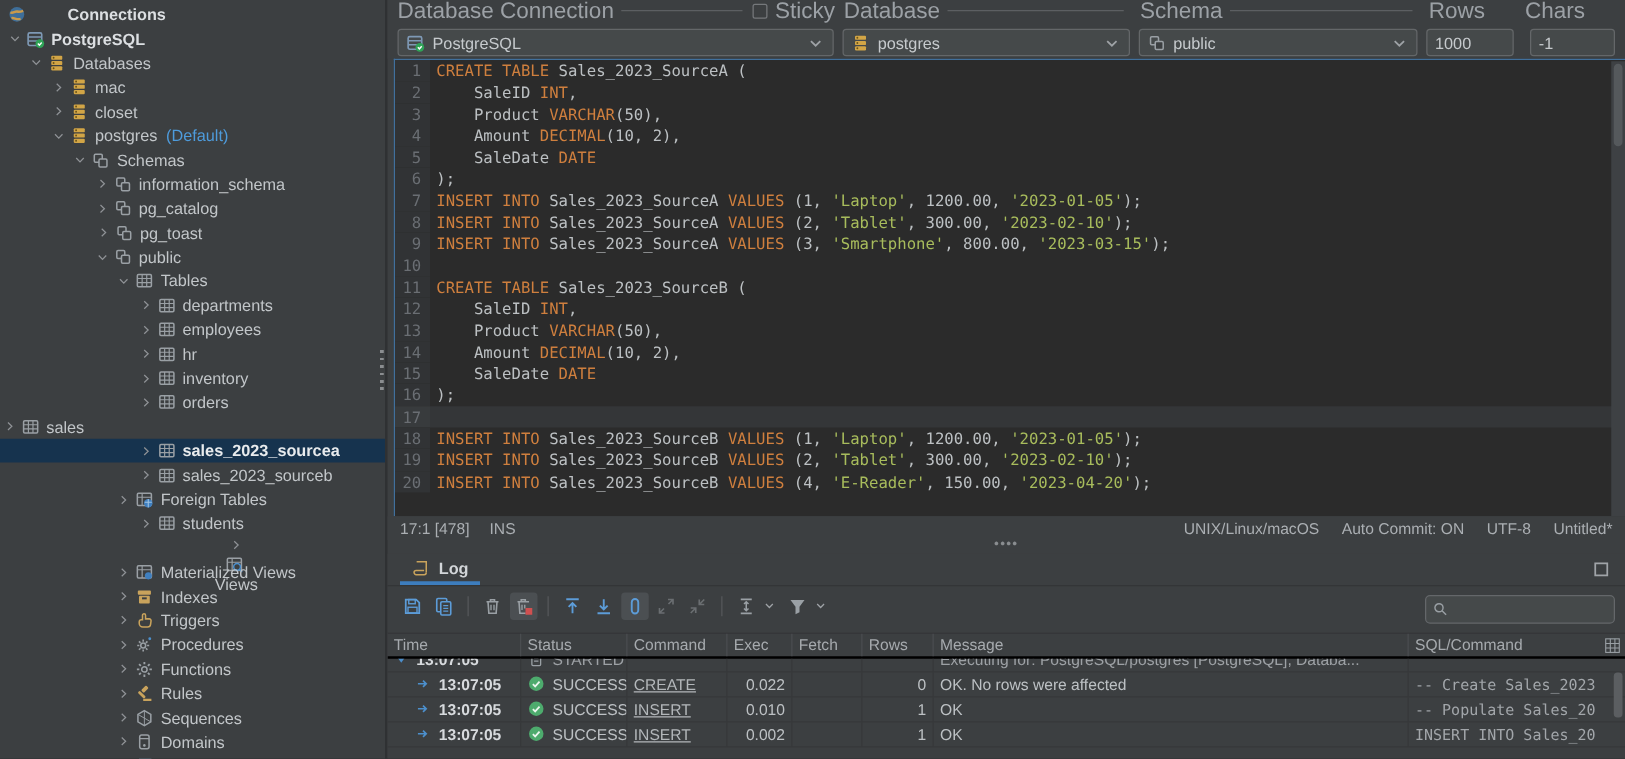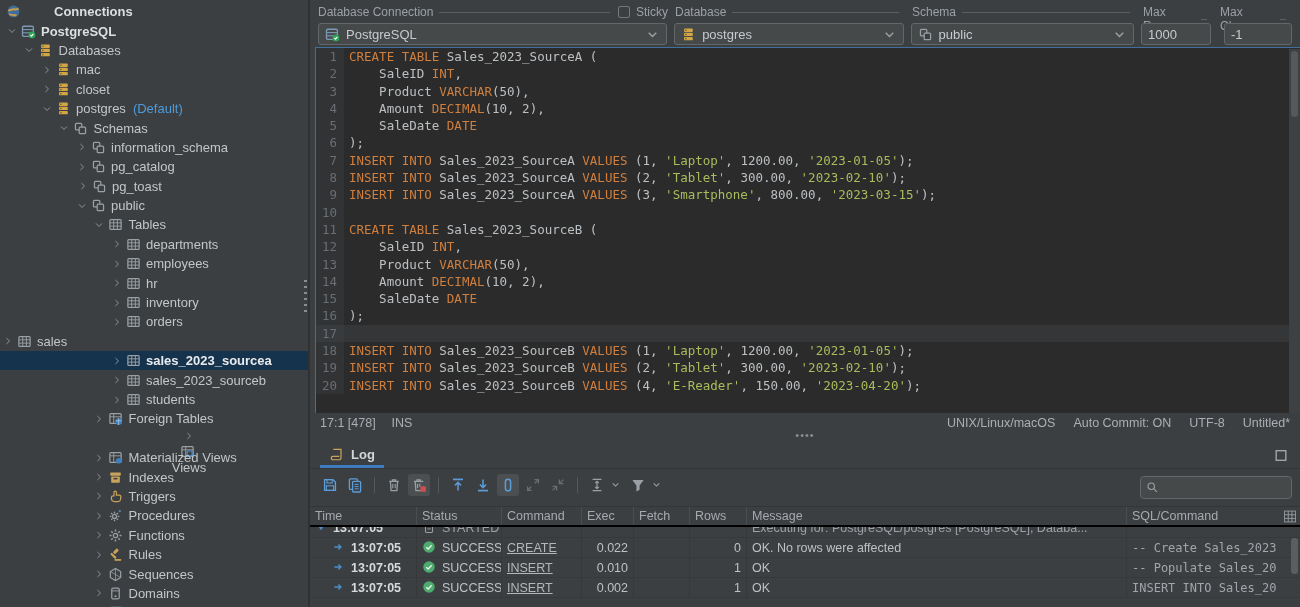--- a/index.html
+++ b/index.html
@@ -19,21 +19,21 @@
   .tsuffix{color:#4E9BDB;margin-left:7px;font-weight:normal;}
   .divider{position:absolute;left:308px;top:0;width:2px;height:607px;background:#2F3133;}
   .grip{position:absolute;left:304px;top:280px;width:3px;height:34px;
         background:repeating-linear-gradient(#8A8D90 0 2px,rgba(0,0,0,0) 2px 6px);}
 
   
   .main{position:absolute;left:310px;top:0;width:990px;height:607px;}
 
   
   .topbar{position:absolute;left:0;top:0;right:0;height:47px;background:#3C3F41;}
-  .gb-row1{display:flex;align-items:flex-start;height:14px;padding:5px 8px 0;font-size:12px;color:#9CA1A6;}
+  .gb-row1{display:flex;align-items:flex-end;height:14px;padding:5px 8px 0;font-size:18px;color:#9CA1A6;}
   .gb-row1 .grp{display:flex;align-items:center;flex:0 0 auto;}
   .rule{flex:1;height:1px;background:#5C5F62;margin:0 6px;min-width:6px;}
   .gap7{width:7px;flex:0 0 7px;}
   .checkbox{width:12px;height:12px;border:1.4px solid #75787B;border-radius:2px;margin:0 6px 0 2px;box-sizing:border-box;}
   .gb-row2{display:flex;align-items:center;padding:4px 8px 0;gap:7px;}
   .combo{height:22px;background:#45494A;border:1px solid #646769;border-radius:3px;display:flex;align-items:center;
          padding:0 6px;font-size:13px;color:#C6CACD;box-sizing:border-box;}
   .combo .cicon{width:15px;height:15px;margin-right:6px;display:flex;}
   .combo .cicon svg{width:15px;height:15px;}
   .combo .dchev{margin-left:auto;display:flex;}
@@ -402,49 +402,49 @@
             </svg>
           </span>
           <span class="ticon">
             <svg viewBox="0 0 16 16" width="15" height="15">
               <rect x="2" y="2.8" width="12" height="10.4" rx="1" fill="none" stroke="#9AA0A5" stroke-width="1.3"></rect>
               <path d="M2 6.2h12M2 9.7h12M6.1 2.8v10.4M10 2.8v10.4" stroke="#9AA0A5" stroke-width="1"></path>
             </svg>
           </span>
           <span>sales_2023_sourceb</span>
         </div>
-        <div class="tree-row" style="padding-left: 109px;">
-          <span class="chev">
-            <svg viewBox="0 0 16 16" width="11" height="11">
-              <path d="M5.4 3.2L10.4 8l-5 4.8" stroke="#8F9296" stroke-width="1.6" fill="none"></path>
-            </svg>
-          </span>
-          <span class="ticon">
-            <svg viewBox="0 0 16 16" width="15" height="15">
-              <rect x="2" y="2.8" width="12" height="10.4" rx="1" fill="none" stroke="#9AA0A5" stroke-width="1.3"></rect>
-              <path d="M2 6.2h12M2 9.7h12M6.1 2.8v10.4M10 2.8v10.4" stroke="#9AA0A5" stroke-width="1"></path>
-            </svg>
-          </span>
-          <span>students</span>
-        </div>
         <div class="tree-row" style="padding-left: 91.5px;">
           <span class="chev">
             <svg viewBox="0 0 16 16" width="11" height="11">
               <path d="M5.4 3.2L10.4 8l-5 4.8" stroke="#8F9296" stroke-width="1.6" fill="none"></path>
             </svg>
           </span>
           <span class="ticon">
             <svg viewBox="0 0 16 16" width="15" height="15">
               <rect x="2" y="2.8" width="12" height="10.4" rx="1" fill="none" stroke="#9AA0A5" stroke-width="1.3"></rect>
               <path d="M2 6.2h12M6.1 2.8v10.4" stroke="#9AA0A5" stroke-width="1"></path>
               <circle cx="11.3" cy="11.3" r="3.6" fill="#3F7FBF"></circle>
               <path d="M8.2 10.4h6.2M11.3 7.7v7.2" stroke="#9FC4E4" stroke-width=".9"></path>
             </svg>
           </span>
           <span>Foreign Tables</span>
+        </div>
+        <div class="tree-row" style="padding-left: 109px;">
+          <span class="chev">
+            <svg viewBox="0 0 16 16" width="11" height="11">
+              <path d="M5.4 3.2L10.4 8l-5 4.8" stroke="#8F9296" stroke-width="1.6" fill="none"></path>
+            </svg>
+          </span>
+          <span class="ticon">
+            <svg viewBox="0 0 16 16" width="15" height="15">
+              <rect x="2" y="2.8" width="12" height="10.4" rx="1" fill="none" stroke="#9AA0A5" stroke-width="1.3"></rect>
+              <path d="M2 6.2h12M2 9.7h12M6.1 2.8v10.4M10 2.8v10.4" stroke="#9AA0A5" stroke-width="1"></path>
+            </svg>
+          </span>
+          <span>students</span>
         </div>
         <div class="tree-row" style="padding-left: 70px; flex-direction: column;">
           <span class="chev">
             <svg viewBox="0 0 16 16" width="11" height="11">
               <path d="M5.4 3.2L10.4 8l-5 4.8" stroke="#8F9296" stroke-width="1.6" fill="none"></path>
             </svg>
           </span>
           <span class="ticon">
             <svg viewBox="0 0 16 16" width="15" height="15">
               <rect x="2" y="2.8" width="12" height="10.4" rx="1" fill="none" stroke="#9AA0A5" stroke-width="1.3"></rect>

